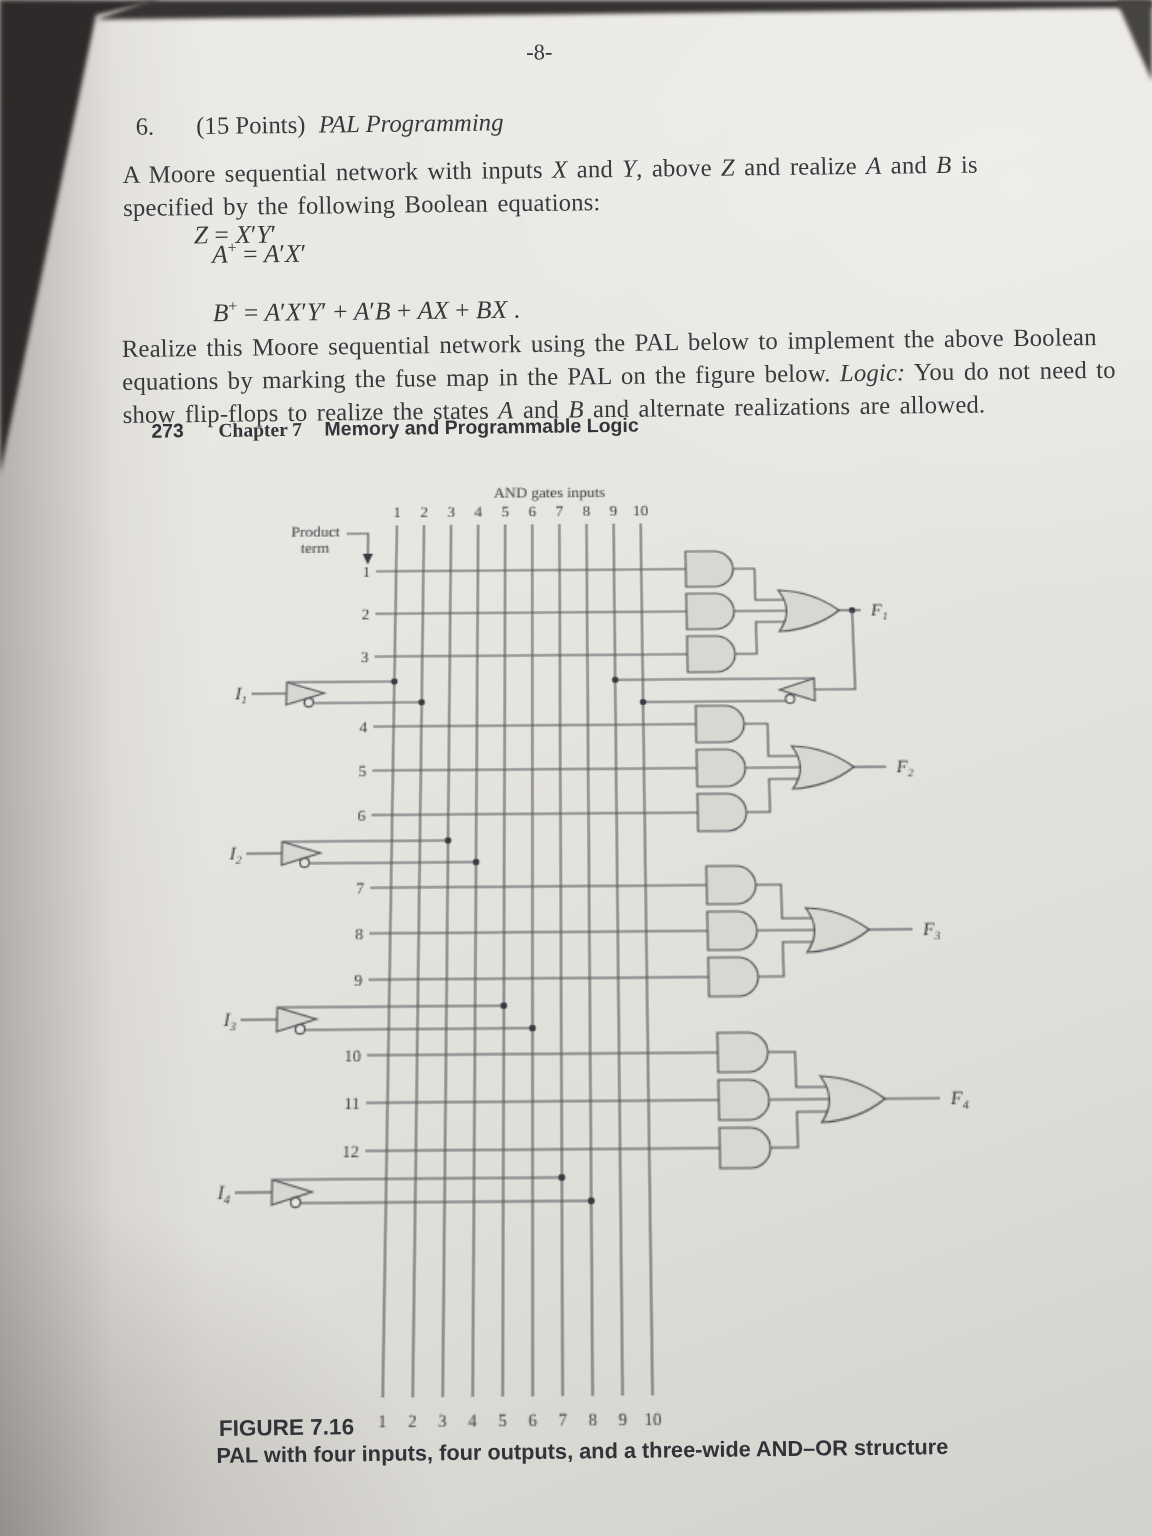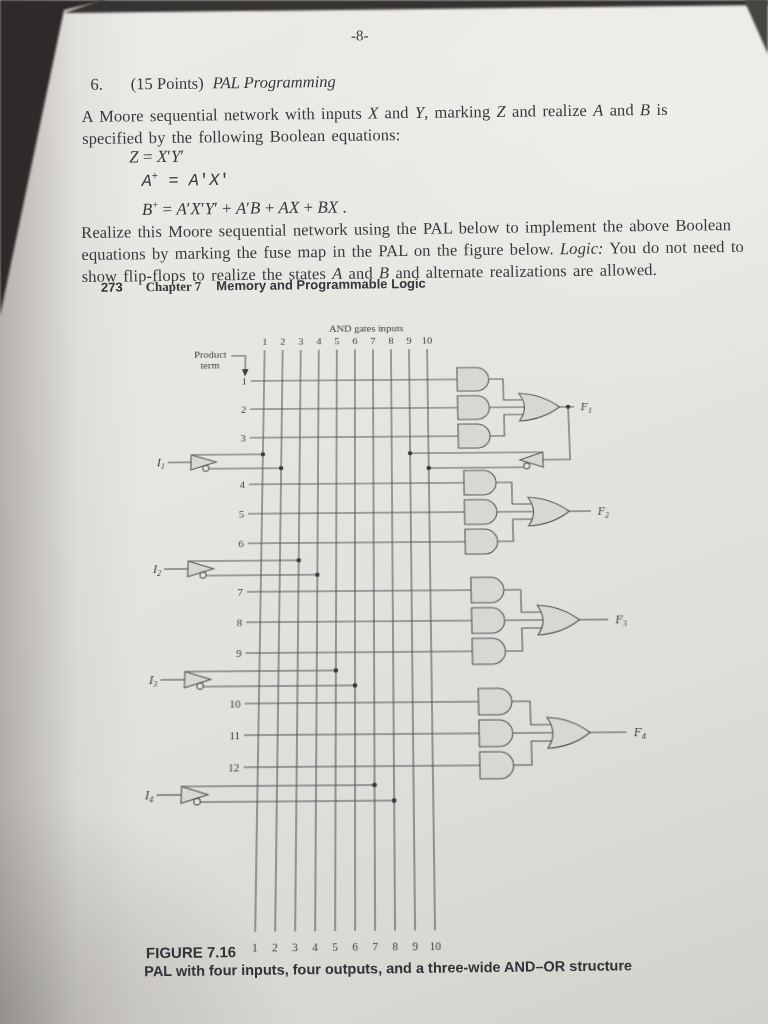--- a/index.html
+++ b/index.html
@@ -35,25 +35,25 @@
 <div id="photo">
   <div id="paper"></div>
 
   <div id="content">
     <div class="abs" style="left:356px;top:32px;font-size:15px;">-8-</div>
 
     <div class="abs" style="left:95px;top:76px;font-size:16.5px;">
       <span>6.</span><span style="margin-left:28px;">(15 Points)</span><span class="it" style="margin-left:9px;">PAL Programming</span>
     </div>
 
-    <div class="abs body-line" style="left:86px;top:108px;"><span>A Moore sequential network with inputs </span><span class="it">X</span><span> and </span><span class="it">Y</span><span>, marking </span><span class="it">Z</span><span> and realize </span><span class="it">A</span><span> and </span><span class="it">B</span><span> is</span></div>
+    <div class="abs body-line" style="left:86px;top:108px;"><span>A Moore sequential network with inputs </span><span class="it">X</span><span> and </span><span class="it">Y</span><span>, above </span><span class="it">Z</span><span> and realize </span><span class="it">A</span><span> and </span><span class="it">B</span><span> is</span></div>
     <div class="abs body-line" style="left:86px;top:130px;">specified by the following Boolean equations:</div>
 
     <div class="abs eq" style="left:133px;top:149px;"><span class="it">Z</span><span> = </span><span class="it">X</span><span>′</span><span class="it">Y</span><span>′</span></div>
-    <div class="abs eq" style="left:145px;top:172px;font-family:Liberation Mono, monospace;"><span class="it">A</span><sup>+</sup><span> = </span><span class="it">A</span><span>′</span><span class="it">X</span><span>′</span></div>
+    <div class="abs eq" style="left:145px;top:162px;"><span class="it">A</span><sup>+</sup><span> = </span><span class="it">A</span><span>′</span><span class="it">X</span><span>′</span></div>
     <div class="abs eq" style="left:145px;top:201px;"><span class="it">B</span><sup>+</sup><span> = </span><span class="it">A</span><span>′</span><span class="it">X</span><span>′</span><span class="it">Y</span><span>′</span><span> + </span><span class="it">A</span><span>′</span><span class="it">B</span><span> + </span><span class="it">AX</span><span> + </span><span class="it">BX</span><span> .</span></div>
 
     <div class="abs body-line" style="left:84px;top:224px;">Realize this Moore sequential network using the PAL below to implement the above Boolean</div>
     <div class="abs body-line" style="left:84px;top:246px;"><span>equations by marking the fuse map in the PAL on the figure below.  </span><span class="it">Logic:</span><span> You do not need to</span></div>
     <div class="abs body-line" style="left:84px;top:268px;"><span>show flip-flops to realize the states </span><span class="it">A</span><span> and </span><span class="it">B</span><span> and alternate realizations are allowed.</span></div>
 
     <div class="abs bold-sans" style="left:103px;top:281px;font-size:13px;">
       <span>273</span><span style="margin-left:23px;font-family:Liberation Serif, serif;">Chapter 7</span><span style="margin-left:15px;">Memory and Programmable Logic</span>
     </div>
 

